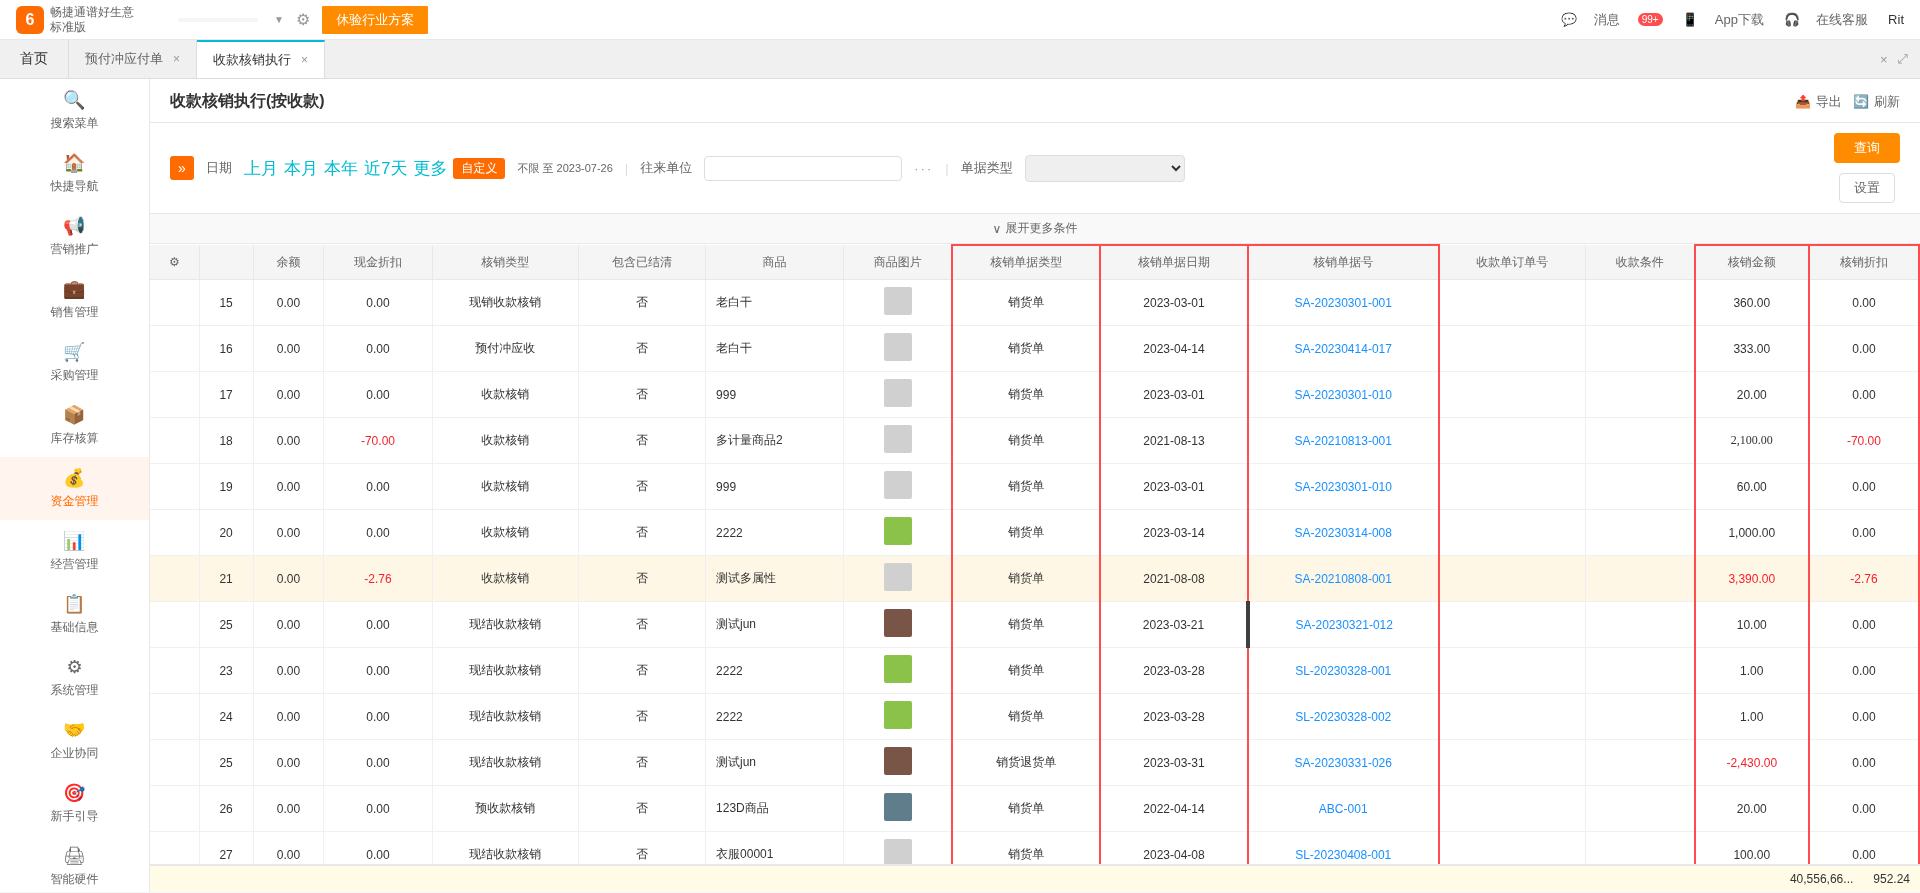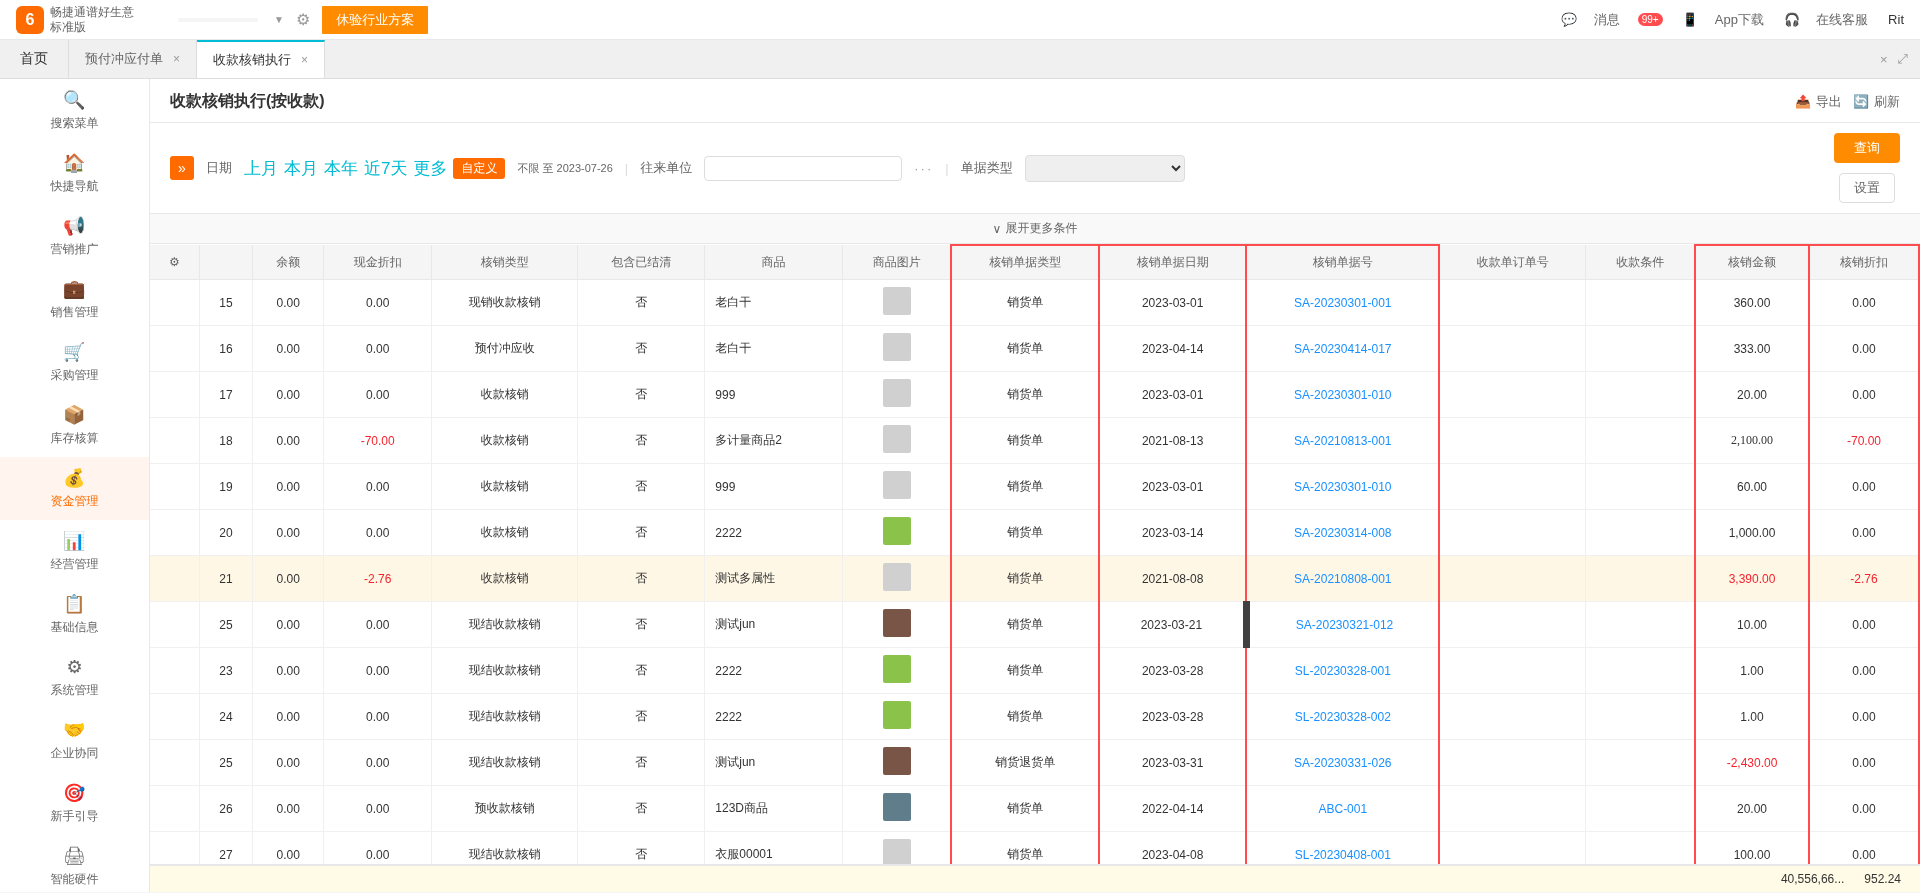--- a/index.html
+++ b/index.html
@@ -59,21 +59,21 @@
     
     .table-container { flex: 1; overflow: auto; background: #fff; }
     table { width: 100%; border-collapse: collapse; font-size: 12px; }
     thead tr { background: #f5f5f5; }
     th { padding: 8px 10px; text-align: center; color: #666; font-weight: 500; border-bottom: 1px solid #e8e8e8; border-right: 1px solid #e8e8e8; white-space: nowrap; }
     td { padding: 7px 10px; text-align: center; border-bottom: 1px solid #f0f0f0; border-right: 1px solid #f0f0f0; white-space: nowrap; }
     tr.highlighted td { background: #fff7e6; }
     .link-text { color: #1890ff; cursor: pointer; text-decoration: none; }
 
     
-    .table-footer { background: #fffbe6; border-top: 2px solid #e8e8e8; padding: 6px 19px; display: flex; justify-content: flex-end; gap: 20px; font-size: 12px; color: #333; }
+    .table-footer { background: #fffbe6; border-top: 2px solid #e8e8e8; padding: 6px 10px; display: flex; justify-content: flex-end; gap: 20px; font-size: 12px; color: #333; }
 
     
     .table-container::-webkit-scrollbar { height: 8px; width: 8px; }
     .table-container::-webkit-scrollbar-track { background: #f0f0f0; }
     .table-container::-webkit-scrollbar-thumb { background: #ccc; border-radius: 4px; }
 
     .filter-right-group { margin-left: auto; display: flex; gap: 10px; align-items: center; flex-direction: column; }
   </style>
 </head>
 <body>
@@ -374,21 +374,21 @@
     <td></td>
     <td>25</td>
     <td>0.00</td>
     <td style="">0.00</td>
     <td>现结收款核销</td>
     <td>否</td>
     <td style="text-align:left;">测试jun</td>
     <td><div style="width:28px;height:28px;background:#795548;display:inline-block;border-radius:2px;"></div></td>
     <td style="border-left:2px solid #ff4d4f; border-right:2px solid #ff4d4f;">销货单</td>
     <td style="border-left:1px solid #ff4d4f; border-right:1px solid #ff4d4f;">2023-03-21</td>
-    <td style="border-left:7px solid #404040; border-right:2px solid #ff4d4f;padding-left:11px;"><a class="link-text">SA-20230321-012</a></td>
+    <td style="border-left:4px solid #404040; border-right:2px solid #ff4d4f;padding-left:11px;"><a class="link-text">SA-20230321-012</a></td>
     <td></td>
     <td></td>
     <td style="border-left:2px solid #ff4d4f; border-right:2px solid #ff4d4f; ">10.00</td>
     <td style="border-left:1px solid #ff4d4f; border-right:2px solid #ff4d4f; ">0.00</td>
   </tr>
             <tr>
     <td></td>
     <td>23</td>
     <td>0.00</td>
     <td style="">0.00</td>

